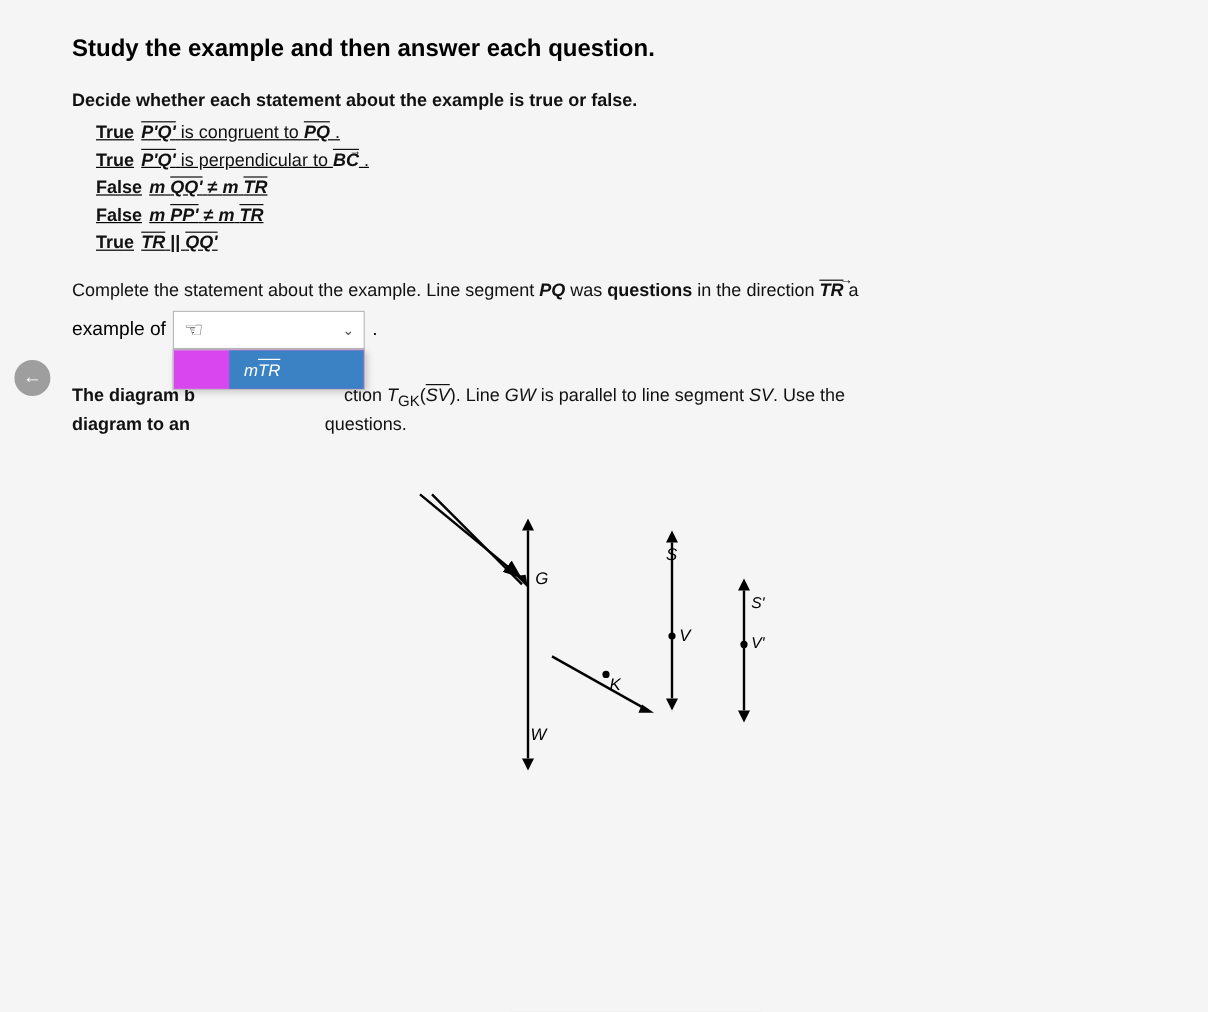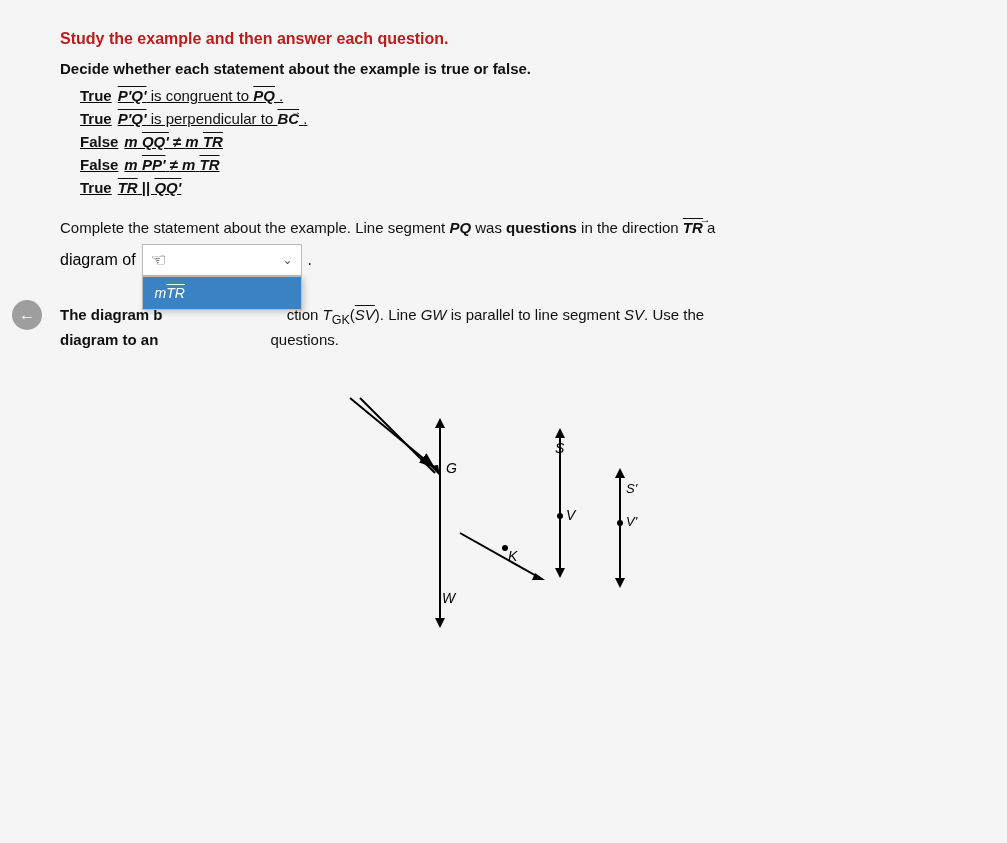--- a/index.html
+++ b/index.html
@@ -13,23 +13,23 @@
     }
     .main-container {
       background: #f5f5f5;
       margin: 0;
       padding: 30px 40px 30px 60px;
       min-height: 843px;
       position: relative;
     }
     .study-title {
       font-weight: bold;
-      font-size: 16px;
-      margin-bottom: 12px;
-      color: #b91c1c;
+      font-size: 20px;
+      margin-bottom: 22px;
+      color: #000000;
     }
     .decide-text {
       font-size: 15px;
       color: #111;
       margin-bottom: 10px;
       font-weight: bold;
     }
     .statement-list {
       margin-left: 20px;
       margin-bottom: 20px;
@@ -80,24 +80,25 @@
     .dropdown-arrow {
       margin-left: auto;
       font-size: 12px;
       color: #555;
     }
     .dropdown-menu {
       position: absolute;
       top: 32px;
       left: 0;
       min-width: 160px;
-      background: #fca5a5;
+      background: #d946ef;
       border: 1px solid #bbb;
       z-index: 10;
       box-shadow: 2px 2px 6px rgba(0,0,0,0.2);
+      padding-left: 46px;
     }
     .dropdown-item {
       padding: 8px 12px;
       font-size: 14px;
       cursor: pointer;
       color: #111;
     }
     .dropdown-item.selected {
       background: #3b82c4;
       color: white;
@@ -200,21 +201,21 @@
 
   <div class="complete-section">
     <div class="complete-text">
       Complete the statement about the example. Line segment <em><strong>PQ</strong></em> was <strong>questions</strong> in the direction
       <span style="font-style:italic; font-weight:bold; position:relative; display:inline-block;">
         <span style="text-decoration:overline;">TR</span>
         <span style="position:absolute; top:-5px; right:-8px; font-size:11px;">→</span>
       </span> a
     </div>
     <div class="complete-row">
-      <span>diagram of</span>
+      <span>example of</span>
 
       <div class="dropdown-container">
         <div class="dropdown-trigger">
           <span style="font-size:18px; color:#555;">☜</span>
           <span class="dropdown-arrow">⌄</span>
         </div>
         <div class="dropdown-menu">
           <div class="dropdown-item selected">
             <em>m</em><span style="text-decoration:overline; font-style:italic;">TR</span>
           </div>

